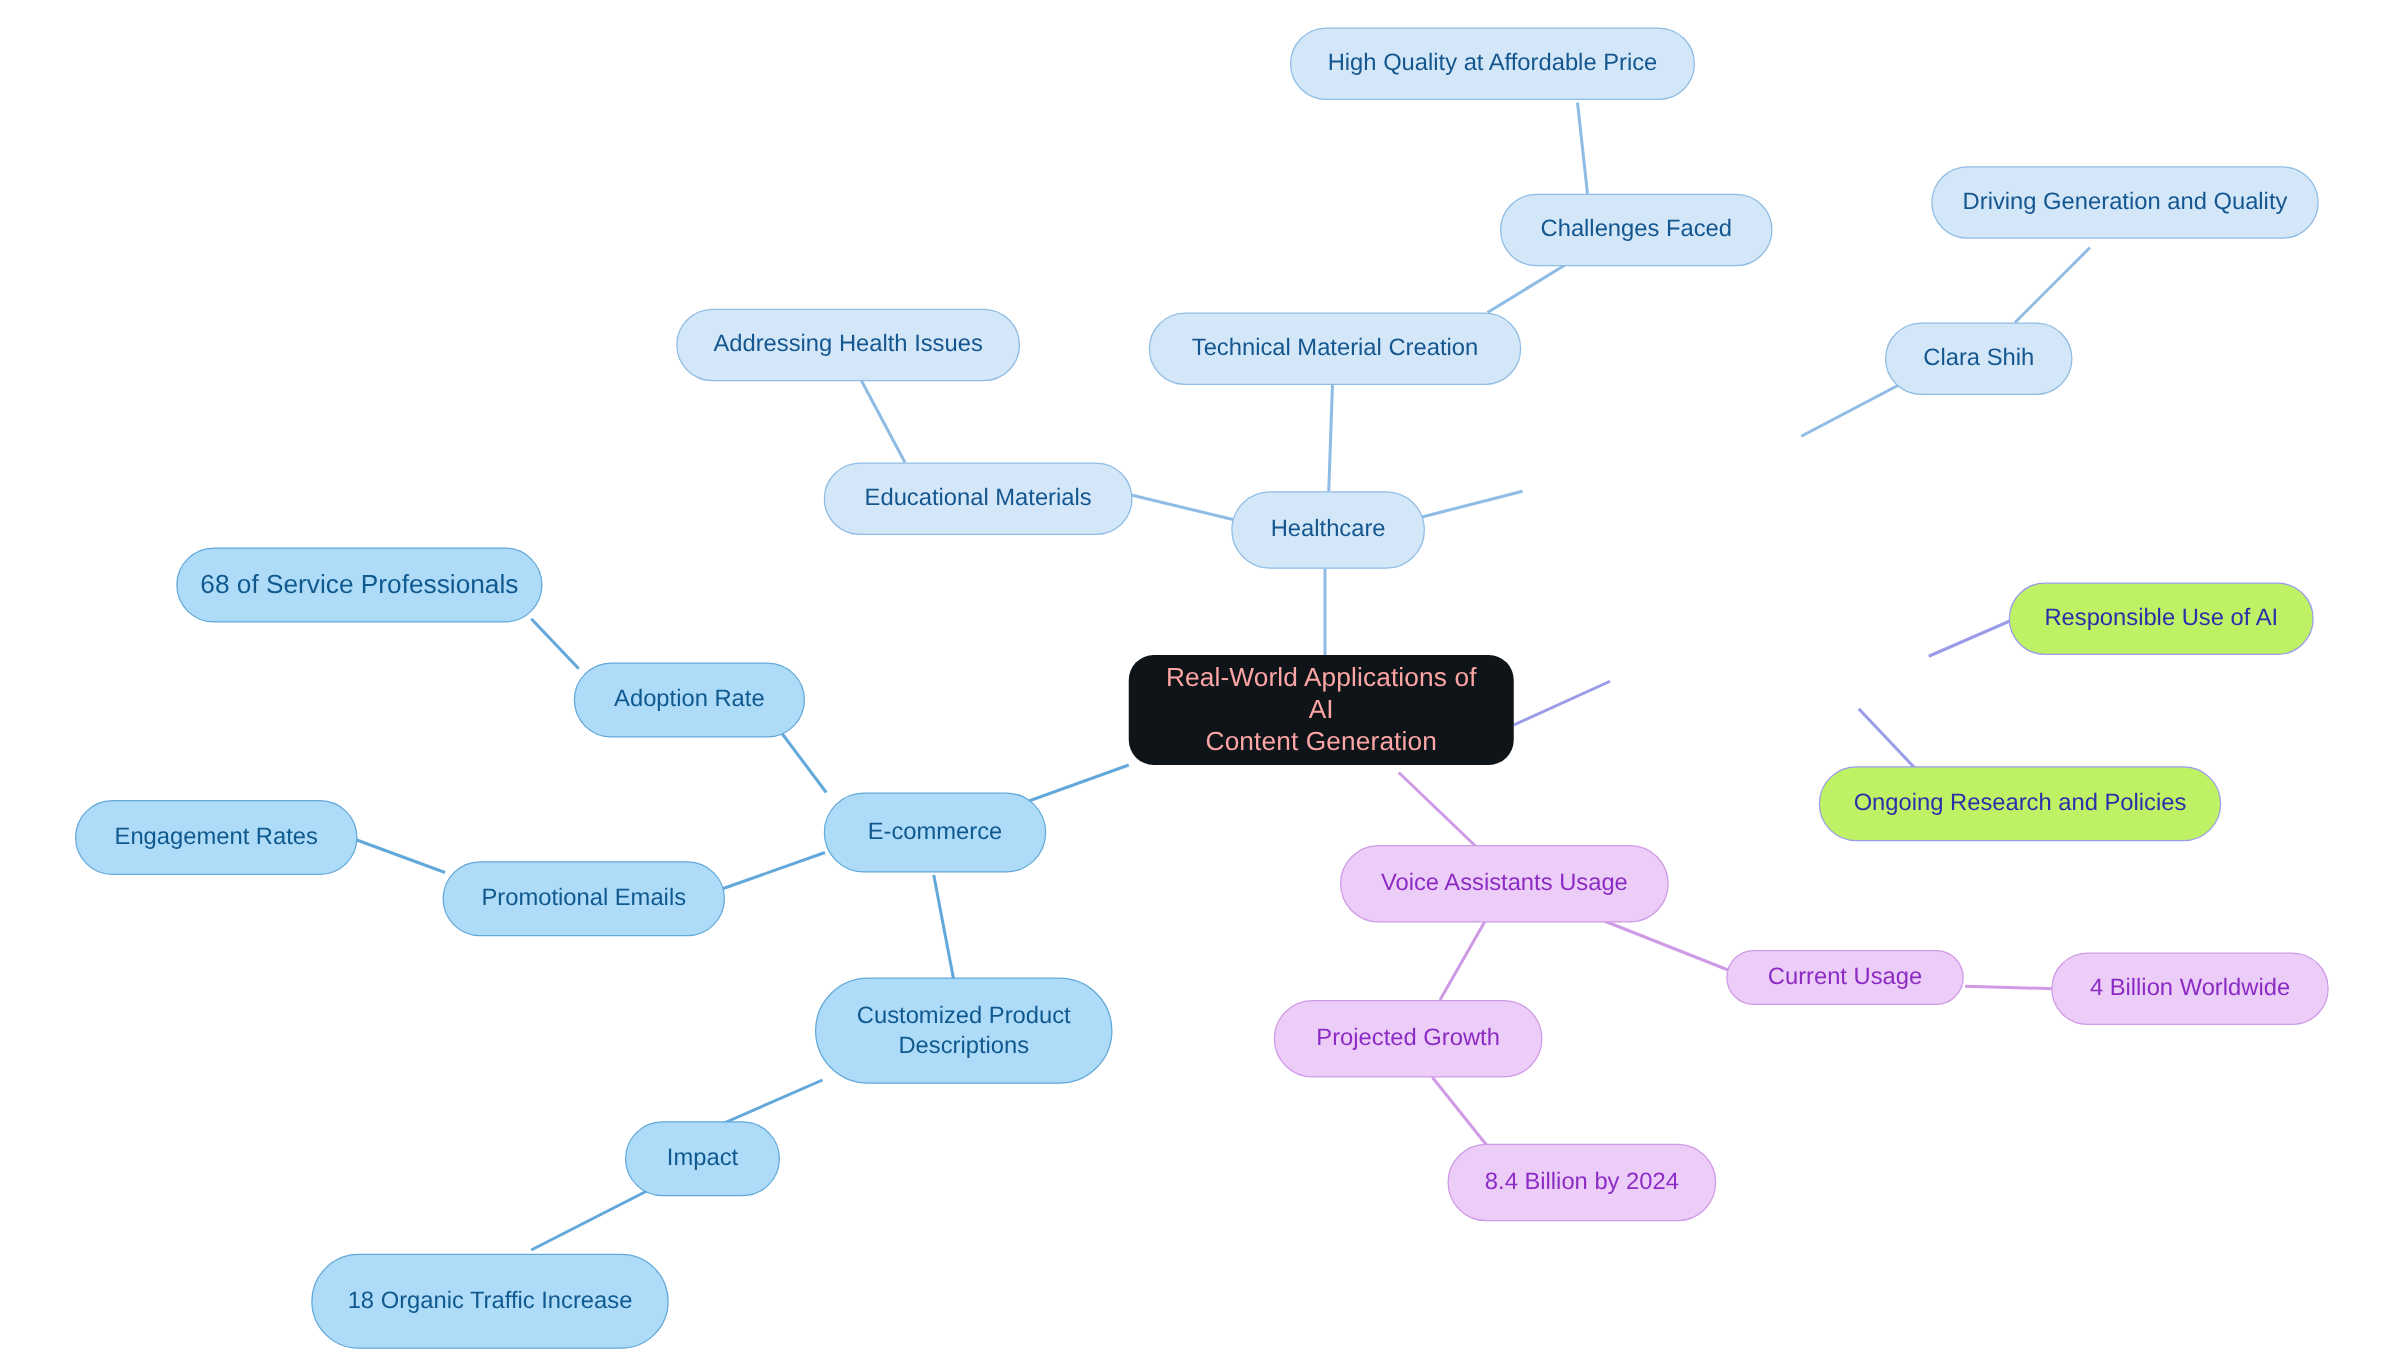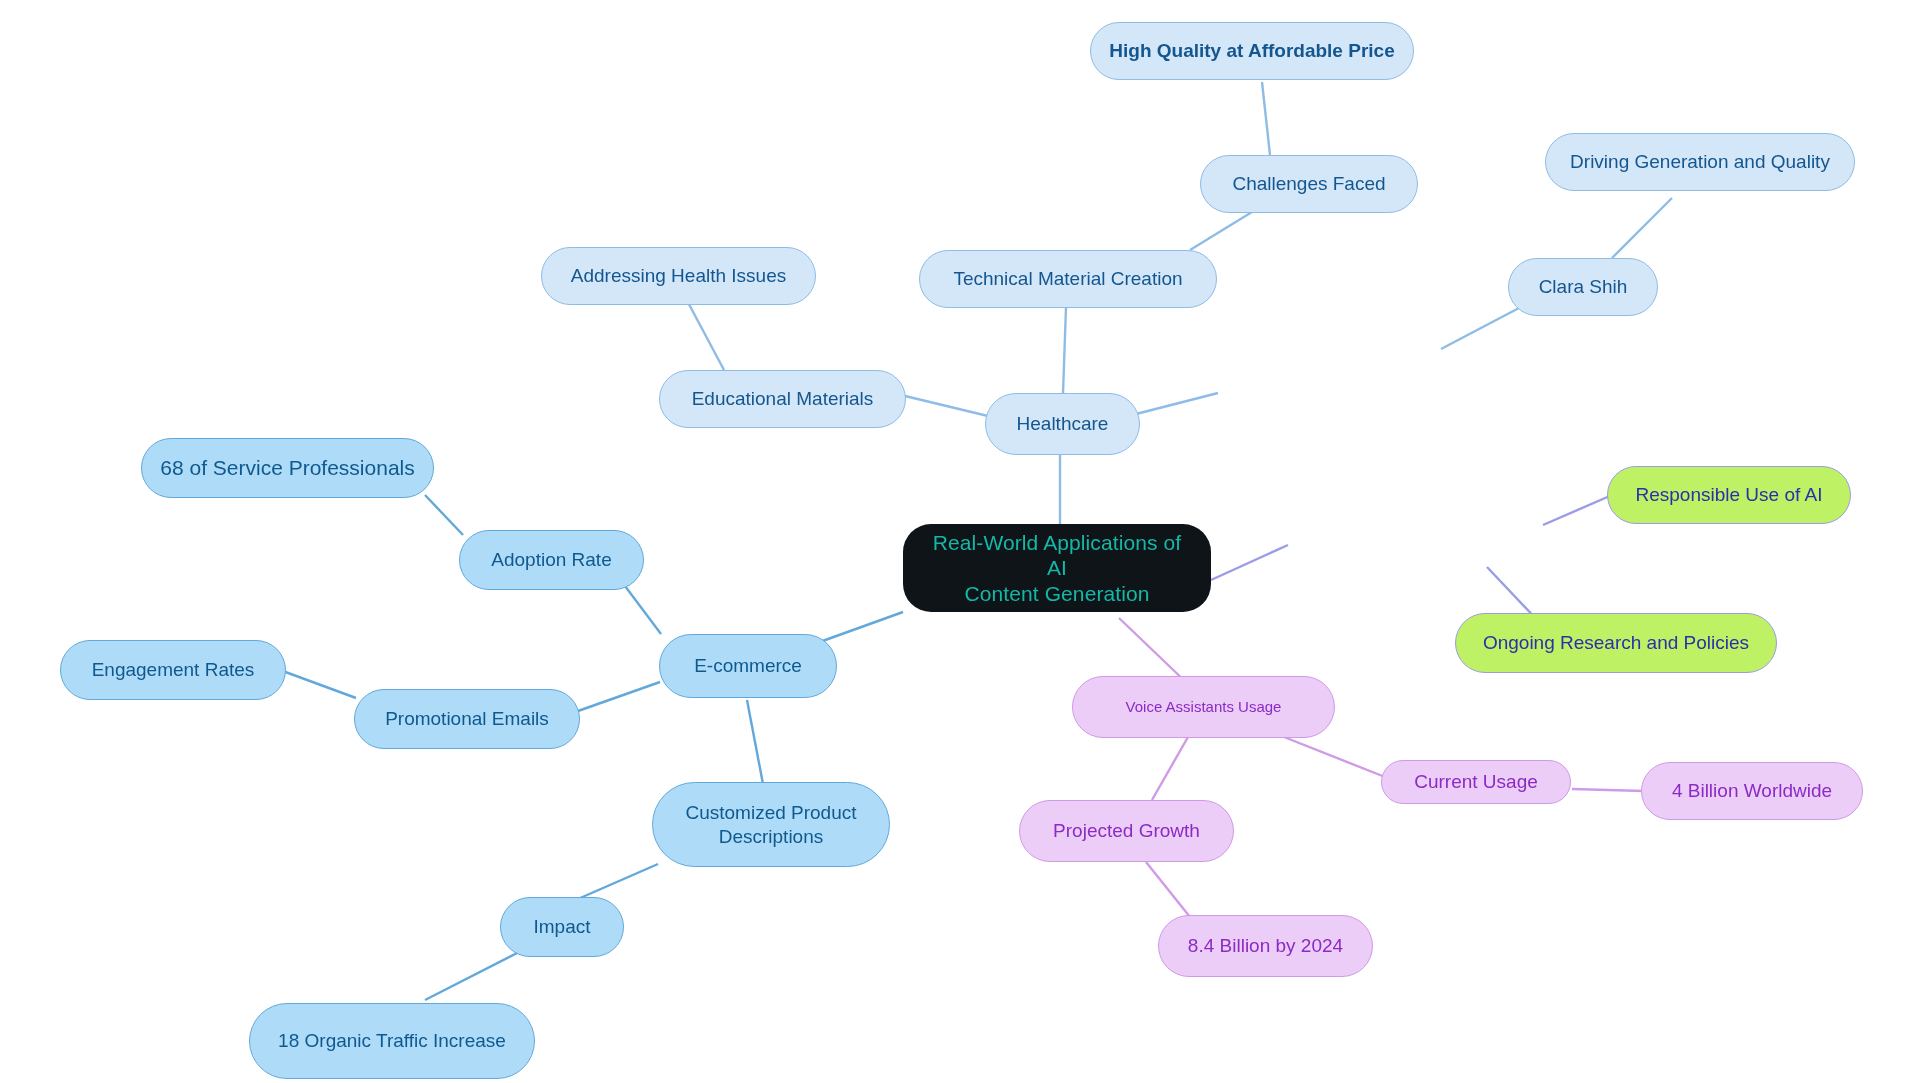--- a/index.html
+++ b/index.html
@@ -63,21 +63,22 @@
     border-color: #9a9ce8;
     color: #2d2fa8;
   }
   .node.pink {
     background: #eccdf8;
     border-color: #cf9ae6;
     color: #8c2bc4;
   }
   .node.dark {
     background: #0f1419;
-    color: #14b8a6;
+    color: #fca5a5;
+    border-radius: 20px;
   }
 </style>
 </head>
 <body>
 
 <div id="canvas">
 
   <svg id="edges" viewBox="0 0 1920 1083" xmlns="http://www.w3.org/2000/svg">
 
     <path d="M 1060 545 L 1060 455" stroke="#8fbce4" stroke-width="2.4" fill="none"></path>
@@ -137,21 +138,21 @@
   <div class="node blue-pale" style="left:985px; top:393px; width:155px; height:62px; font-size:19px;">Healthcare</div>
 
   <div class="node blue-pale" style="left:659px; top:370px; width:247px; height:58px; font-size:19px;">Educational Materials</div>
 
   <div class="node blue-pale" style="left:541px; top:247px; width:275px; height:58px; font-size:19px;">Addressing Health Issues</div>
 
   <div class="node blue-pale" style="left:919px; top:250px; width:298px; height:58px; font-size:19px;">Technical Material Creation</div>
 
   <div class="node blue-pale" style="left:1200px; top:155px; width:218px; height:58px; font-size:19px;">Challenges Faced</div>
 
-  <div class="node blue-pale" style="left:1090px; top:22px; width:324px; height:58px; font-size:19px;font-weight:bold;">High Quality at Affordable Price</div>
+  <div class="node blue-pale" style="left:1032px; top:22px; width:324px; height:58px; font-size:19px;">High Quality at Affordable Price</div>
 
 
   <div class="node blue-pale" style="left:1508px; top:258px; width:150px; height:58px; font-size:19px;">Clara Shih</div>
 
   <div class="node blue-pale" style="left:1545px; top:133px; width:310px; height:58px; font-size:19px;">Driving Generation and Quality</div>
 
   <div class="node blue-sky" style="left:659px; top:634px; width:178px; height:64px; font-size:19px;">E-commerce</div>
 
   <div class="node blue-sky" style="left:459px; top:530px; width:185px; height:60px; font-size:19px;">Adoption Rate</div>
 
@@ -166,21 +167,21 @@
 
   <div class="node blue-sky" style="left:500px; top:897px; width:124px; height:60px; font-size:19px;">Impact</div>
 
   <div class="node blue-sky" style="left:249px; top:1003px; width:286px; height:76px; font-size:19px;">18 Organic Traffic Increase</div>
 
 
   <div class="node lavender" style="left:1607px; top:466px; width:244px; height:58px; font-size:19px;">Responsible Use of AI</div>
 
   <div class="node lavender" style="left:1455px; top:613px; width:322px; height:60px; font-size:19px;">Ongoing Research and Policies</div>
 
-  <div class="node pink" style="left:1072px; top:676px; width:263px; height:62px; font-size:15px;">Voice Assistants Usage</div>
+  <div class="node pink" style="left:1072px; top:676px; width:263px; height:62px; font-size:19px;">Voice Assistants Usage</div>
 
   <div class="node pink" style="left:1381px; top:760px; width:190px; height:44px; font-size:19px;">Current Usage</div>
 
   <div class="node pink" style="left:1641px; top:762px; width:222px; height:58px; font-size:19px;">4 Billion Worldwide</div>
 
   <div class="node pink" style="left:1019px; top:800px; width:215px; height:62px; font-size:19px;">Projected Growth</div>
 
   <div class="node pink" style="left:1158px; top:915px; width:215px; height:62px; font-size:19px;">8.4 Billion by 2024</div>
 
 </div>

